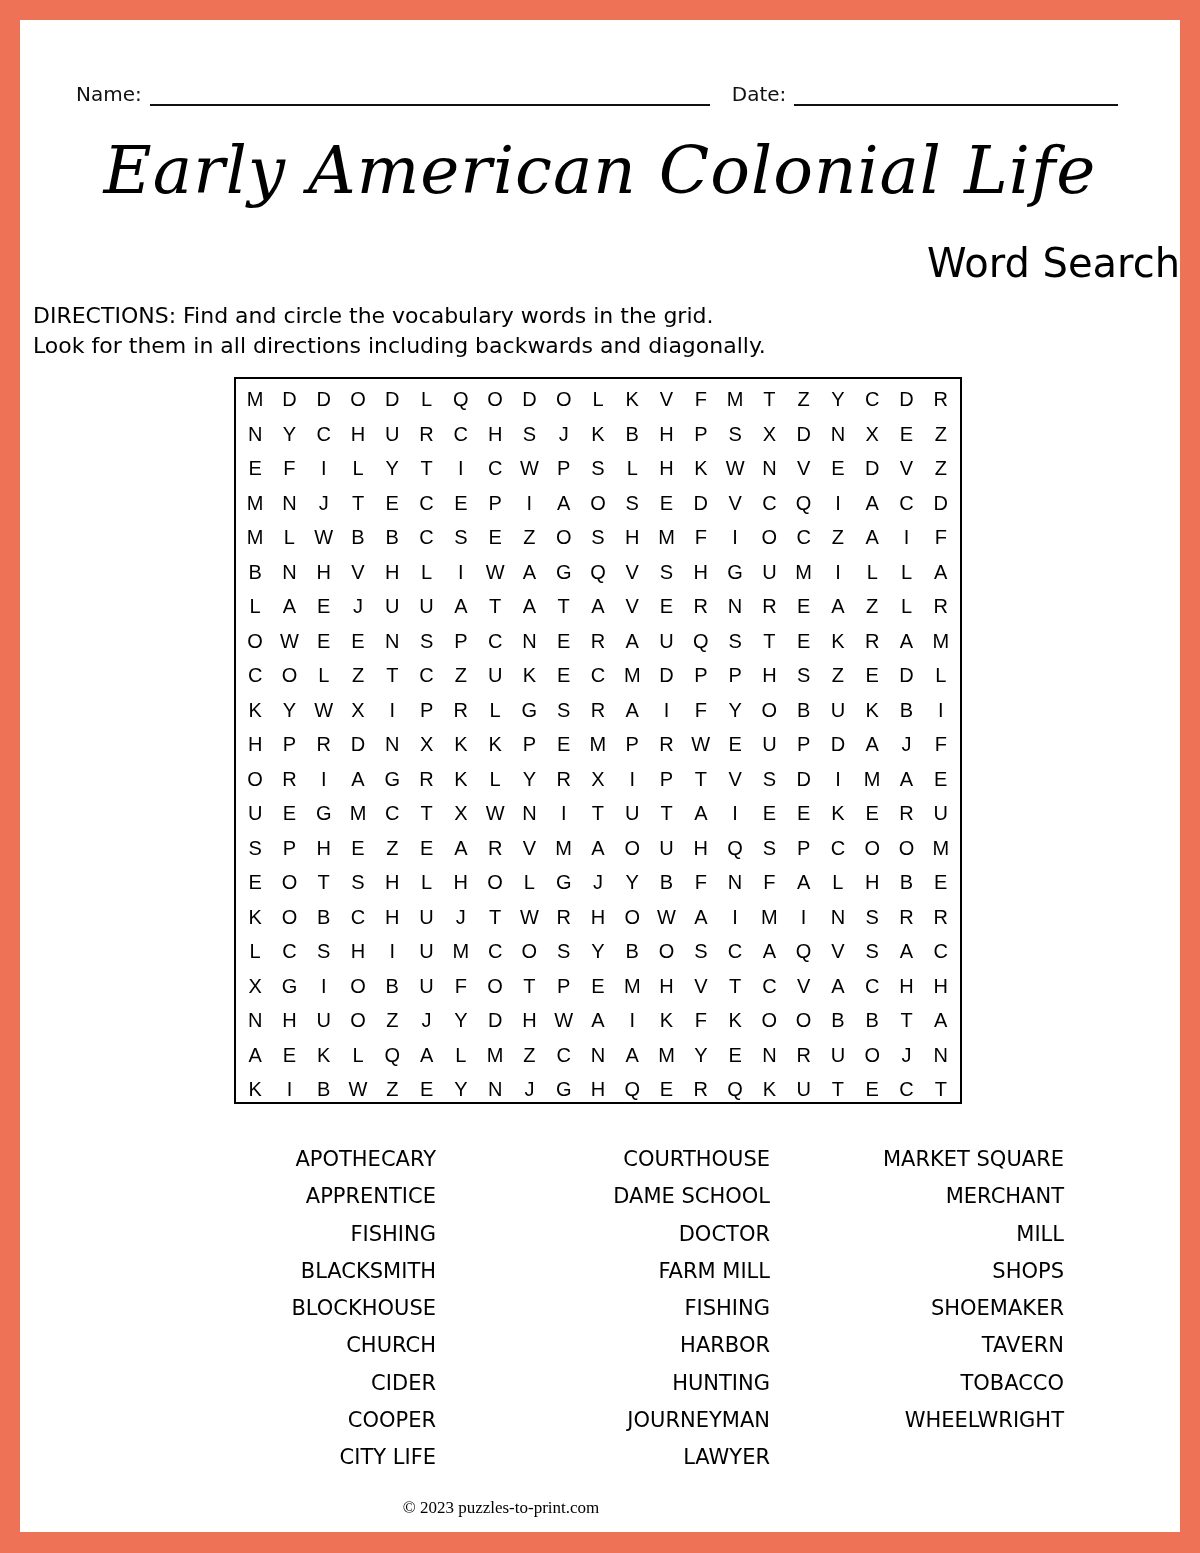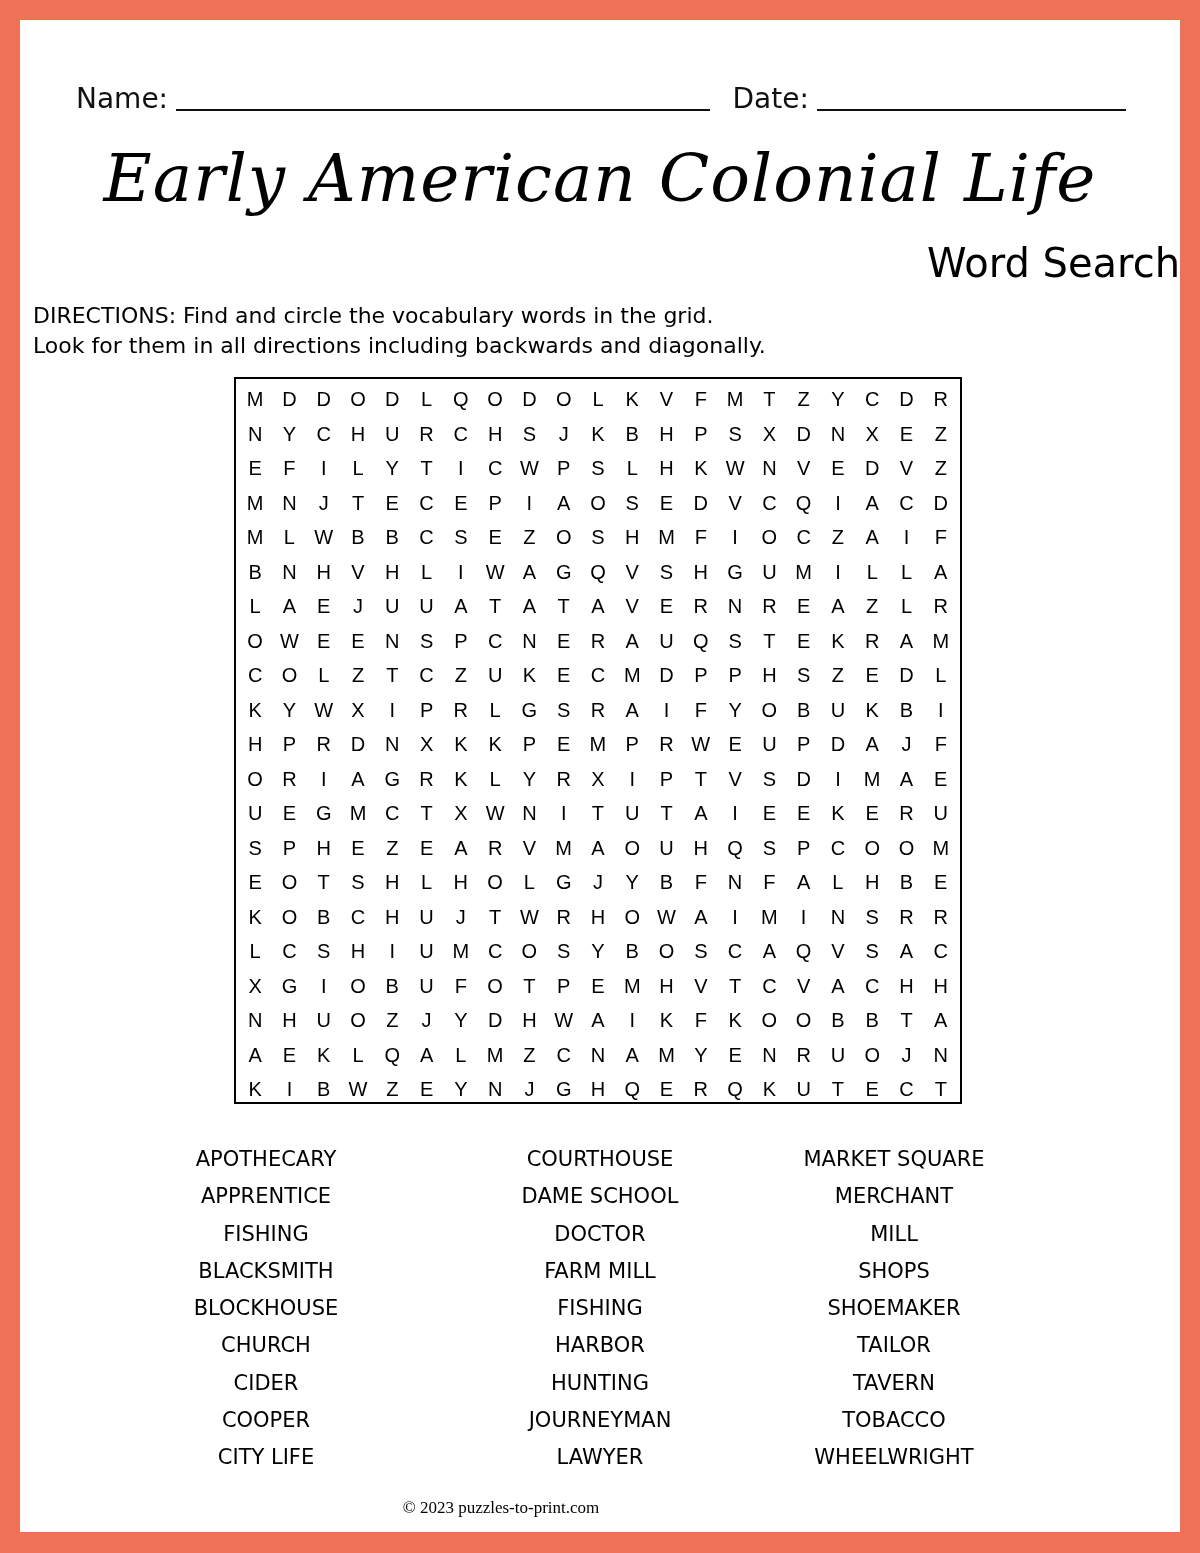--- a/index.html
+++ b/index.html
@@ -13,34 +13,34 @@
     position: absolute;
     left: 20px; top: 20px;
     width: 1160px; height: 1512px;
     background: #ffffff;
   }
   .name-row {
     position: absolute;
     top: 62px; left: 56px;
     width: 1050px;
     font-family: "DejaVu Sans", sans-serif;
-    font-size: 28px;
+    font-size: 20px;
     color: #111;
     display: flex;
     align-items: center;
   }
   .name-row .lbl { white-space: nowrap; }
   .name-row .line {
     border-bottom: 2px solid #111;
     height: 22px;
     margin-left: 8px;
   }
   .title {
     position: absolute;
-    top: 120px; left: 0; width: 1160px;
+    top: 112px; left: 0; width: 1160px;
     text-align: center;
     font-family: "DejaVu Serif", serif;
     font-style: italic;
     font-size: 66px;
     letter-spacing: 1px;
     color: #000;
   }
   .subtitle {
     position: absolute;
     top: 220px; left: 0; width: 1160px;
@@ -89,20 +89,21 @@
     top: 0;
     width: 340px;
     text-align: center;
   }
   .word {
     font-family: "DejaVu Sans", sans-serif;
     font-size: 21px;
     height: 37.3px;
     line-height: 30px;
     color: #000;
+    text-align: right;
   }
   .footer {
     position: absolute;
     top: 1478px; left: 0; width: 962px;
     text-align: center;
     font-family: "Liberation Serif", serif;
     font-size: 17px;
     color: #000;
   }
 </style>
@@ -634,21 +635,20 @@
         <div class="word">HUNTING</div>
         <div class="word">JOURNEYMAN</div>
         <div class="word">LAWYER</div>
       </div>
     <div class="col" id="col2" style="left:704px;">
         <div class="word">MARKET SQUARE</div>
         <div class="word">MERCHANT</div>
         <div class="word">MILL</div>
         <div class="word">SHOPS</div>
         <div class="word">SHOEMAKER</div>
-        <div class="word">TAILOR</div>
         <div class="word">TAVERN</div>
         <div class="word">TOBACCO</div>
         <div class="word">WHEELWRIGHT</div>
       </div>
   </div>
 
   <div class="footer">© 2023 puzzles-to-print.com</div>
 </div>
 
 </body></html>

